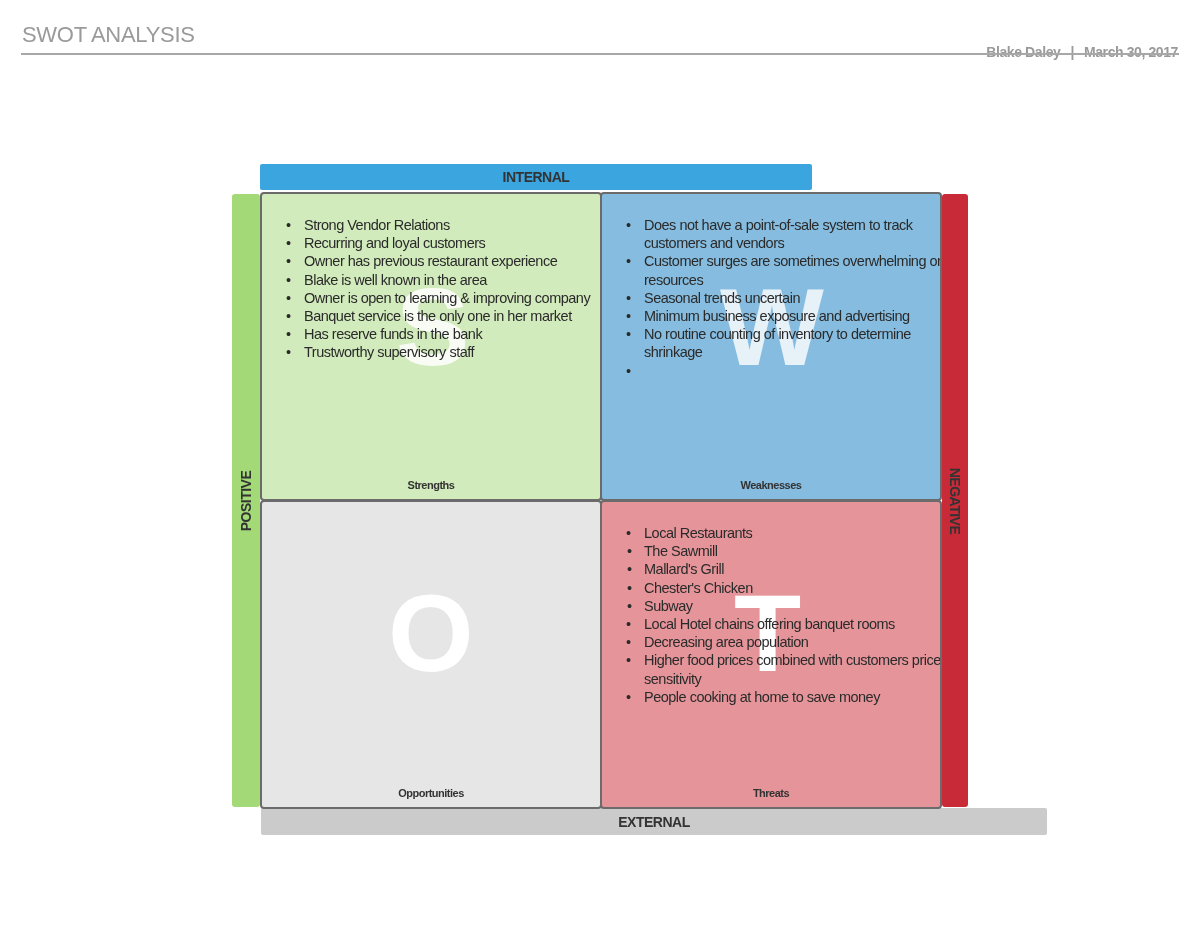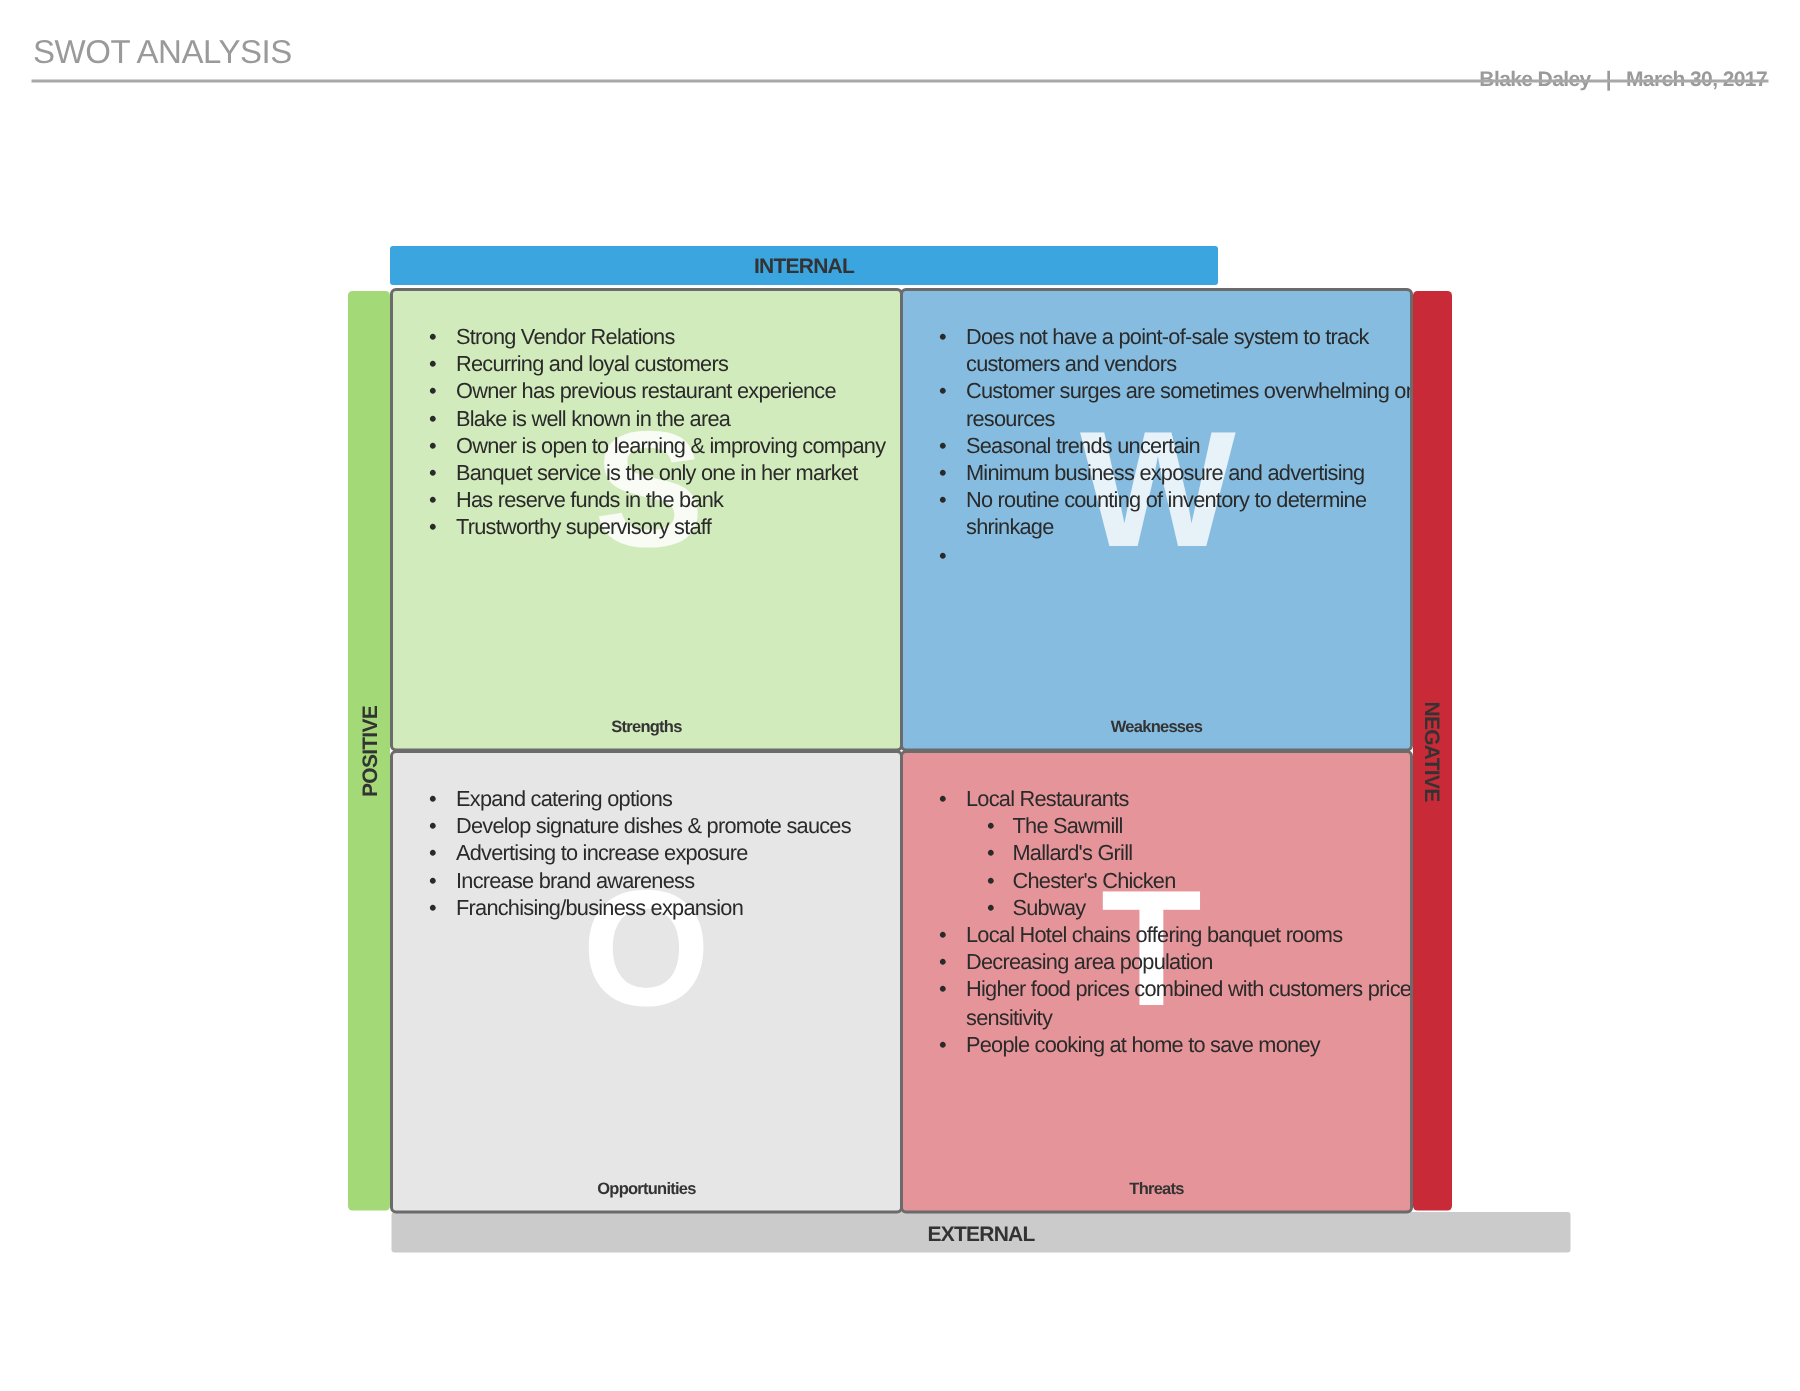--- a/index.html
+++ b/index.html
@@ -25,21 +25,21 @@
 
   .letter { position:absolute; font-weight:bold; color:#ffffff; font-size:110px; line-height:1; }
   .q-s .letter { left:134px; top:78px; opacity:0.85; }
   .q-w .letter { left:118px; top:78px; opacity:0.8; }
   .q-o .letter { left:126px; top:76px; }
   .q-t .letter { left:132px; top:76px; }
 
   ul.items { position:absolute; left:22px; top:22px; margin:0; padding:0 0 0 20px; list-style:none; font-size:14.5px; line-height:18.2px; color:#2a2a2a; letter-spacing:-0.5px; width:310px; }
   ul.items li { position:relative; }
   ul.items li::before { content:"\2022"; position:absolute; left:-18px; top:0; }
-  ul.items li.sub { margin-left:31px; }
+  ul.items li.sub { }
   ul.items li.sub::before { left:-17px; }
 
   .qlabel { position:absolute; left:0; right:0; bottom:8px; text-align:center; font-size:11px; font-weight:bold; color:#333; letter-spacing:-0.5px; }
 </style>
 </head>
 <body>
 
 <div class="hdr-title">SWOT ANALYSIS</div>
 <div class="hdr-meta">
   <span>Blake Daley</span><span class="sep">|</span><span>March 30, 2017</span>
@@ -82,27 +82,20 @@
     <li>Seasonal trends uncertain</li>
     <li>Minimum business exposure and advertising</li>
     <li>No routine counting of inventory to determine shrinkage</li>
     <li style="min-height:18px"></li>
   </ul>
   <div class="qlabel">Weaknesses</div>
 </div>
 
 <div class="quad q-o">
   <div class="letter">O</div>
-  <ul class="items">
-    <li>Expand catering options</li>
-    <li>Develop signature dishes &amp; promote sauces</li>
-    <li>Advertising to increase exposure</li>
-    <li>Increase brand awareness</li>
-    <li>Franchising/business expansion</li>
-  </ul>
   <div class="qlabel">Opportunities</div>
 </div>
 
 <div class="quad q-t">
   <div class="letter">T</div>
   <ul class="items">
     <li>Local Restaurants</li>
     <li class="sub">The Sawmill</li>
     <li class="sub">Mallard's Grill</li>
     <li class="sub">Chester's Chicken</li>

